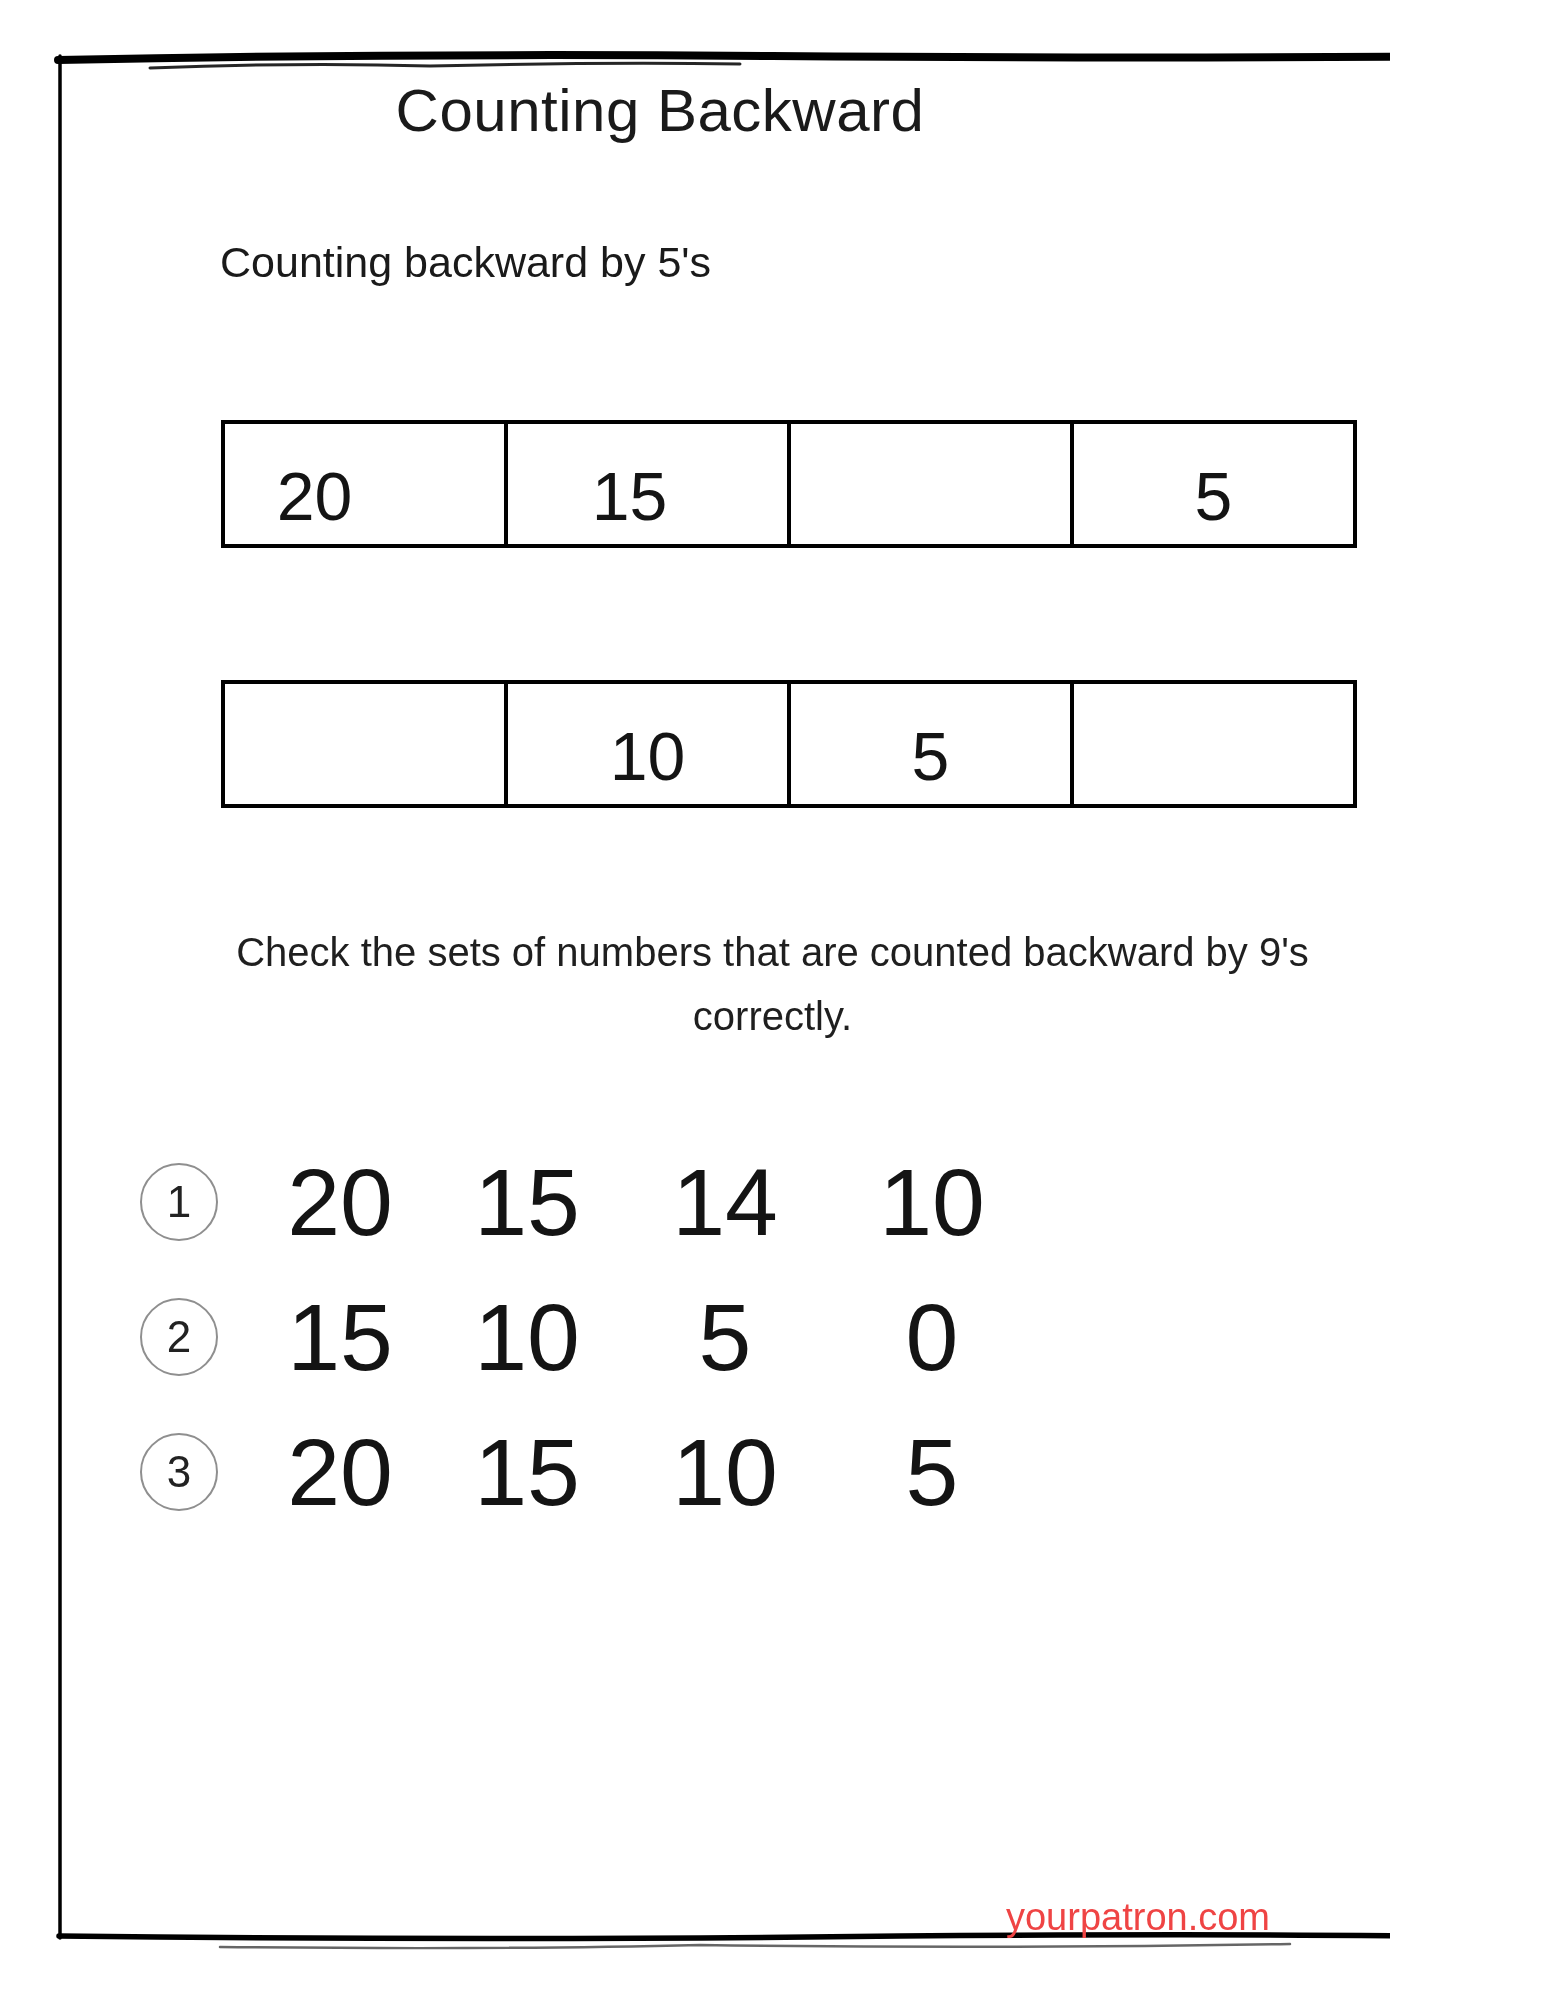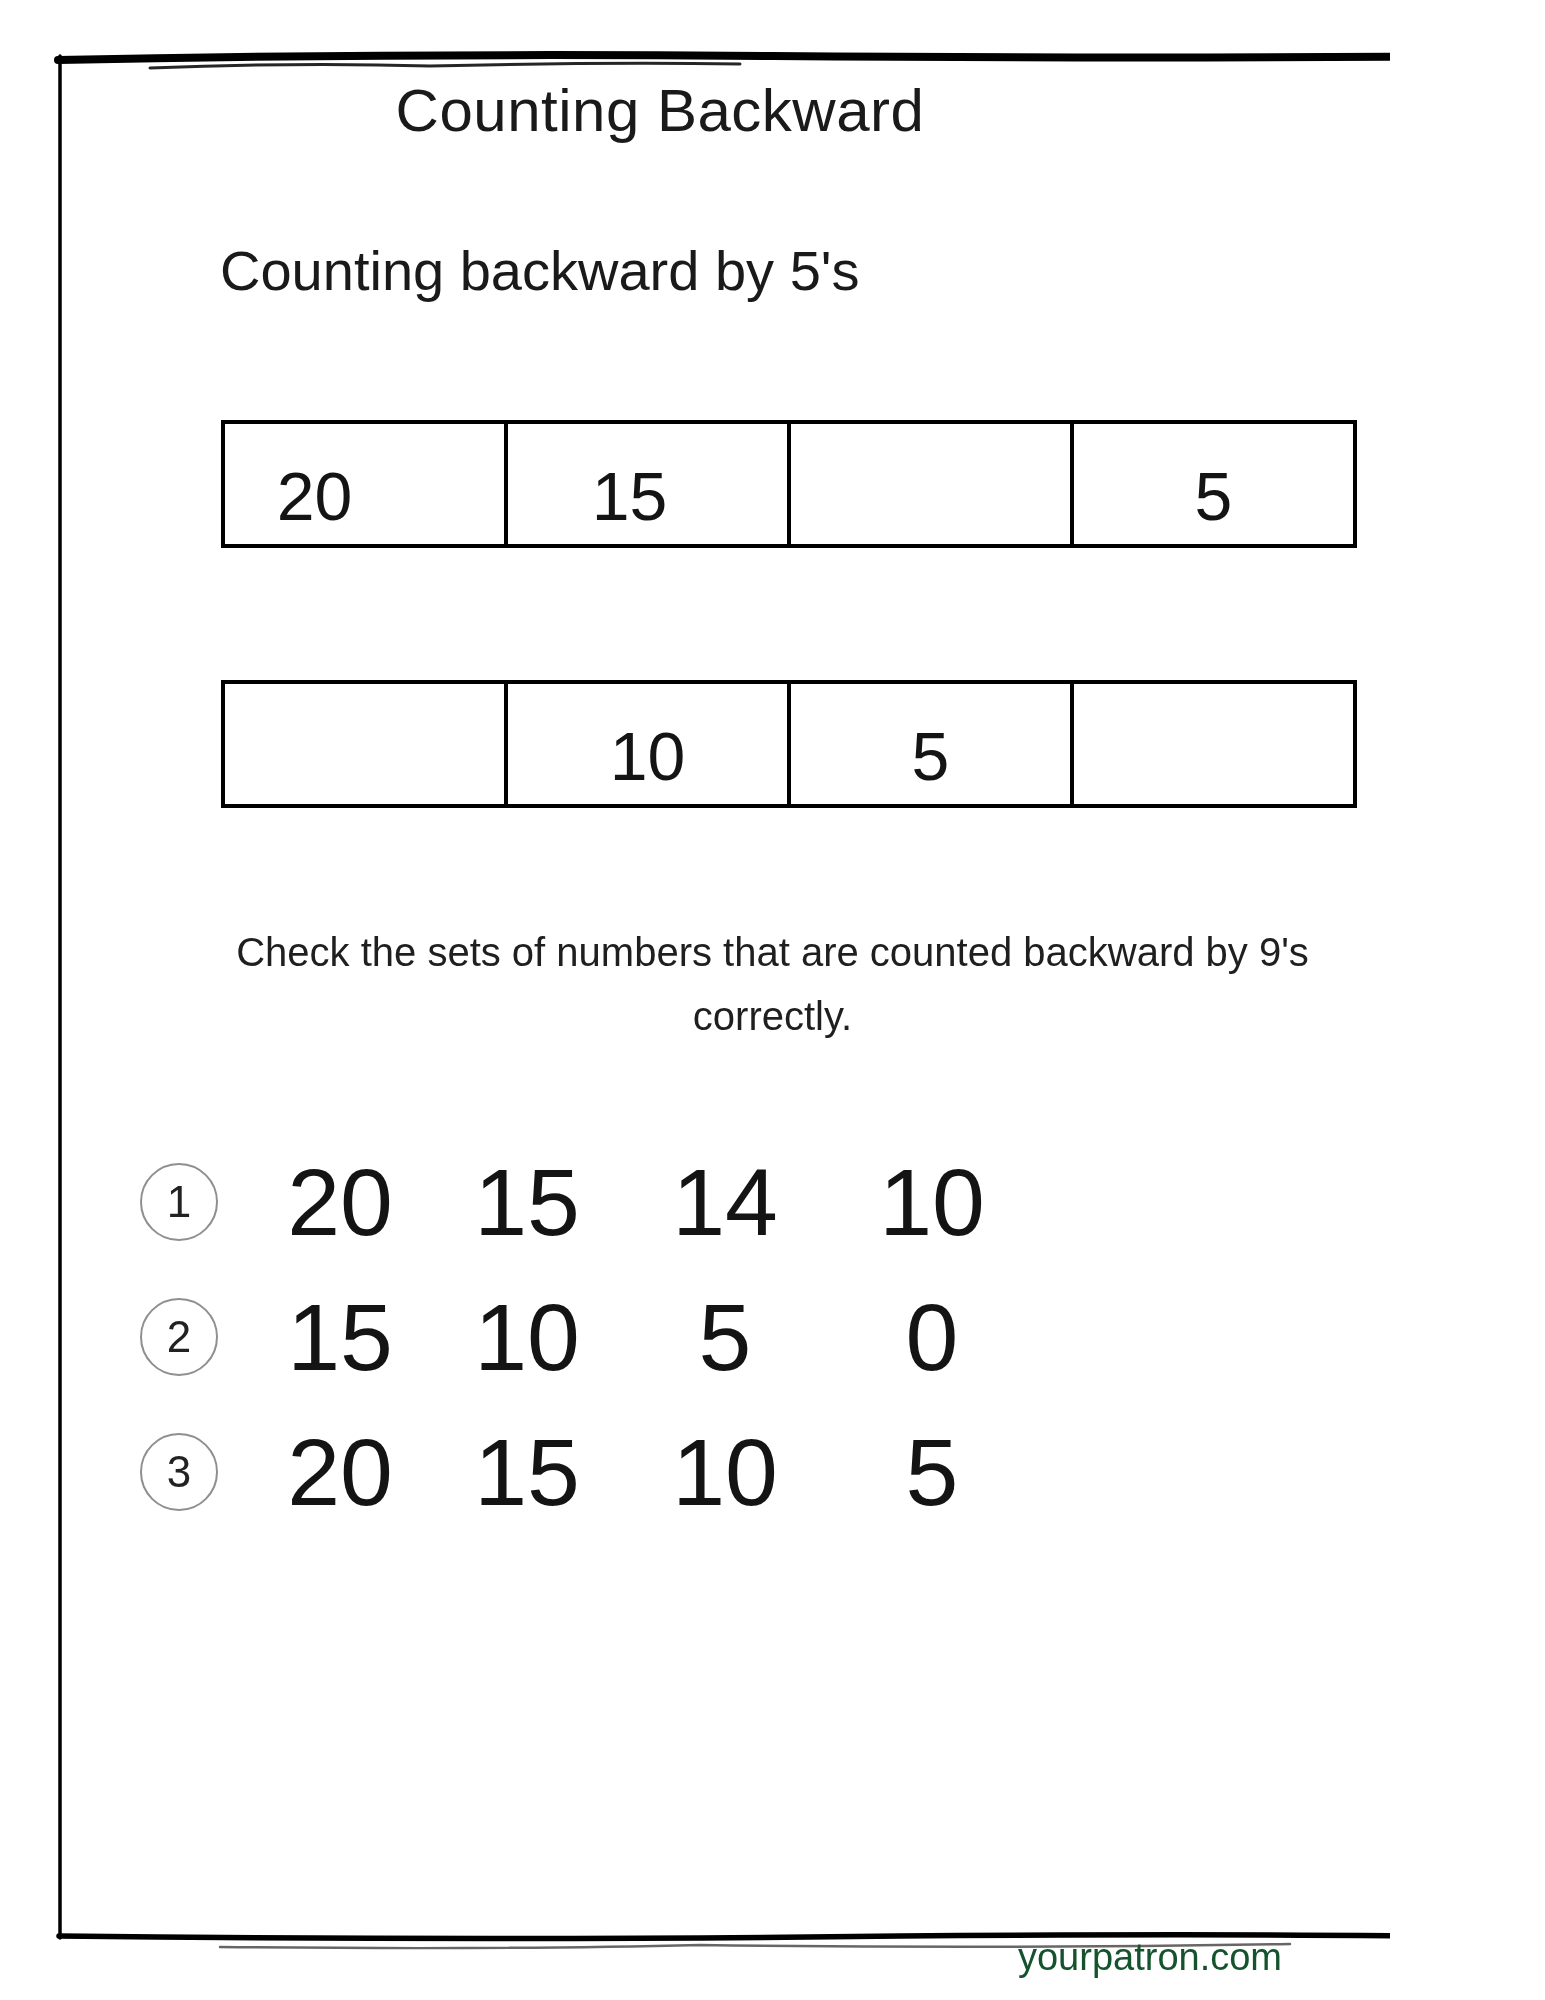--- a/index.html
+++ b/index.html
@@ -31,21 +31,21 @@
     text-align: center;
     font-size: 60px;
     font-weight: 400;
     color: #1a1a1a;
     letter-spacing: 0.5px;
   }
   .subtitle {
     position: absolute;
     left: 220px;
     top: 238px;
-    font-size: 56px;
+    font-size: 43px;
     font-weight: 400;
     color: #1a1a1a;
   }
   .seq {
     position: absolute;
     left: 221px;
     width: 1136px;
     height: 128px;
     display: flex;
     border: 4px solid #000;
@@ -114,25 +114,24 @@
     color: #141414;
     transform: translateX(-50%);
     white-space: nowrap;
   }
   .opt-num.c0 { left: 340px; }
   .opt-num.c1 { left: 527px; }
   .opt-num.c2 { left: 725px; text-align: right; }
   .opt-num.c3 { left: 932px; }
   .footer {
     position: absolute;
-    right: 108px;
+    right: 120px;
     top: 1896px;
     font-size: 38px;
-    color: #14532d;
-    margin-top: 40px;
+    color: #ef4444;
   }
 </style>
 </head>
 <body>
 
 <div class="page">
 
   <svg class="frame-svg" viewBox="0 0 1545 2000" aria-hidden="true">
     <path d="M58 60 Q 400 53 772 56 Q 1150 59 1487 56" fill="none" stroke="#000" stroke-width="8" stroke-linecap="round"></path>
     <path d="M150 68 Q 300 62 430 66 Q 600 62 740 64" fill="none" stroke="#000" stroke-width="3" stroke-linecap="round" opacity="0.85"></path>

